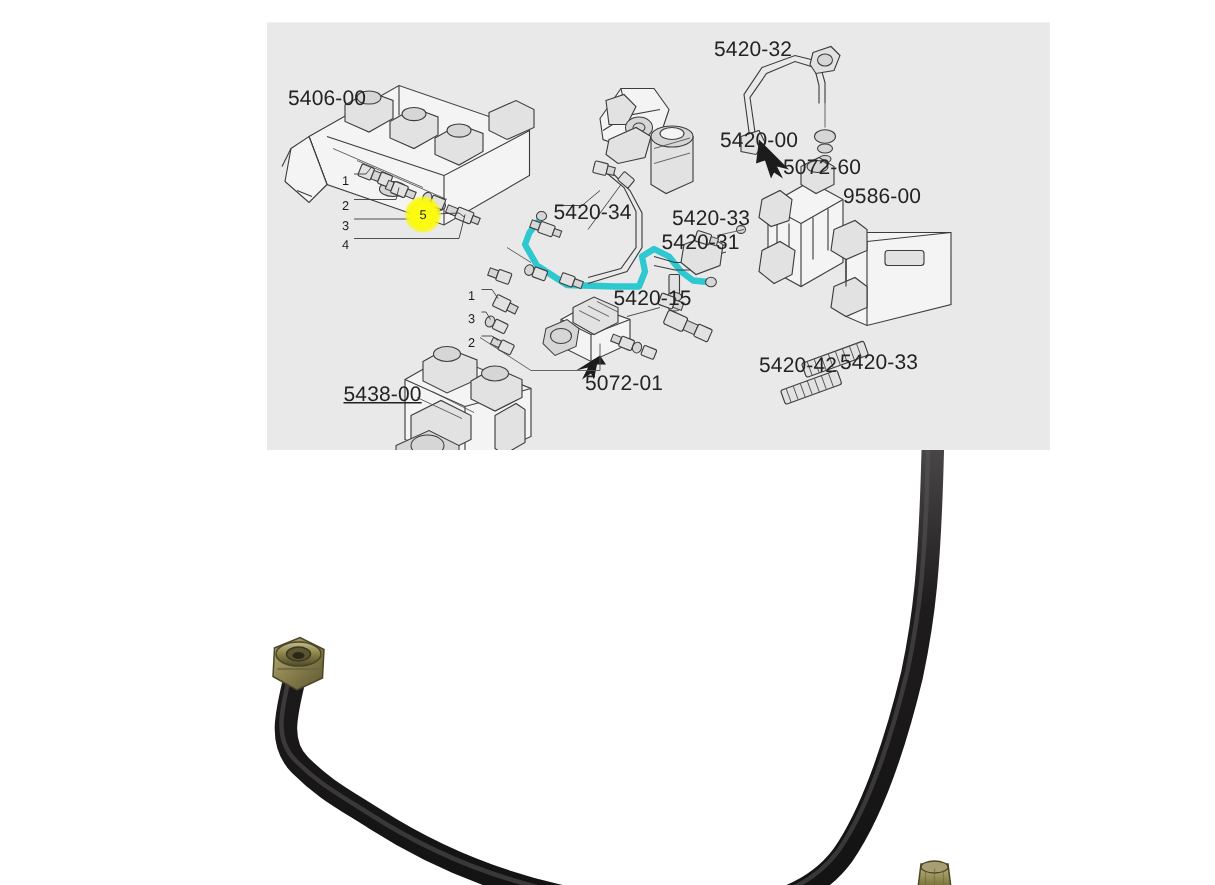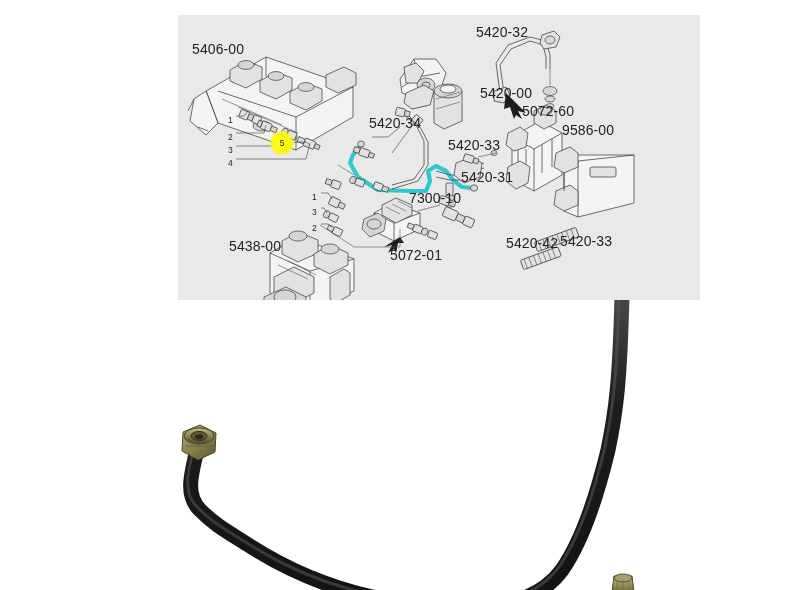--- a/index.html
+++ b/index.html
@@ -294,30 +294,30 @@
         <g transform="translate(344,250) rotate(-20)">
           <rect class="fl2" x="0" y="-5" width="40" height="10" rx="1.5"></rect>
           <path class="lnt" d="M4 -5 L4 5 M9 -5 L9 5 M14 -5 L14 5 M19 -5 L19 5 M24 -5 L24 5 M29 -5 L29 5 M34 -5 L34 5"></path>
         </g>
       </g>
 
       <path class="lnt" d="M142 210 L176 232 L222 232 L222 214"></path>
       <path class="lnt" d="M160 150 L176 160"></path>
     </svg>
 
-    <div class="plabel" style="left:14px;top:27px;">5406-00</div>
+    <div class="plabel" style="left:14px;top:43px;">5406-00</div>
     <div class="plabel" style="left:298px;top:10px;">5420-32</div>
     <div class="plabel" style="left:266px;top:71px;padding-left:36px;">5420-00</div>
     <div class="plabel" style="left:344px;top:89px;">5072-60</div>
     <div class="plabel" style="left:384px;top:108px;">9586-00</div>
-    <div class="plabel" style="left:191px;top:101px;">5420-34</div>
+    <div class="plabel" style="left:191px;top:119px;">5420-34</div>
     <div class="plabel" style="left:270px;top:123px;">5420-33</div>
-    <div class="plabel" style="left:263px;top:155px;margin-left:20px;">5420-31</div>
-    <div class="plabel" style="left:231px;top:176px;">7300-10</div>
-    <div class="plabel" style="left:51px;top:224px;">5438-00</div>
+    <div class="plabel" style="left:263px;top:139px;">5420-31</div>
+    <div class="plabel" style="left:231px;top:176px;">5420-15</div>
+    <div class="plabel" style="left:51px;top:240px;text-decoration:underline;">5438-00</div>
     <div class="plabel" style="left:212px;top:233px;text-align:right;">5072-01</div>
     <div class="plabel" style="left:284px;top:221px;padding-left:44px;">5420-42</div>
     <div class="plabel" style="left:382px;top:219px;">5420-33</div>
 
     <div class="clabel" style="left:50px;top:101px;">1</div>
     <div class="clabel" style="left:50px;top:118px;">2</div>
     <div class="clabel" style="left:50px;top:131px;">3</div>
     <div class="clabel" style="left:50px;top:144px;">4</div>
 
     <div class="clabel" style="left:134px;top:178px;">1</div>

